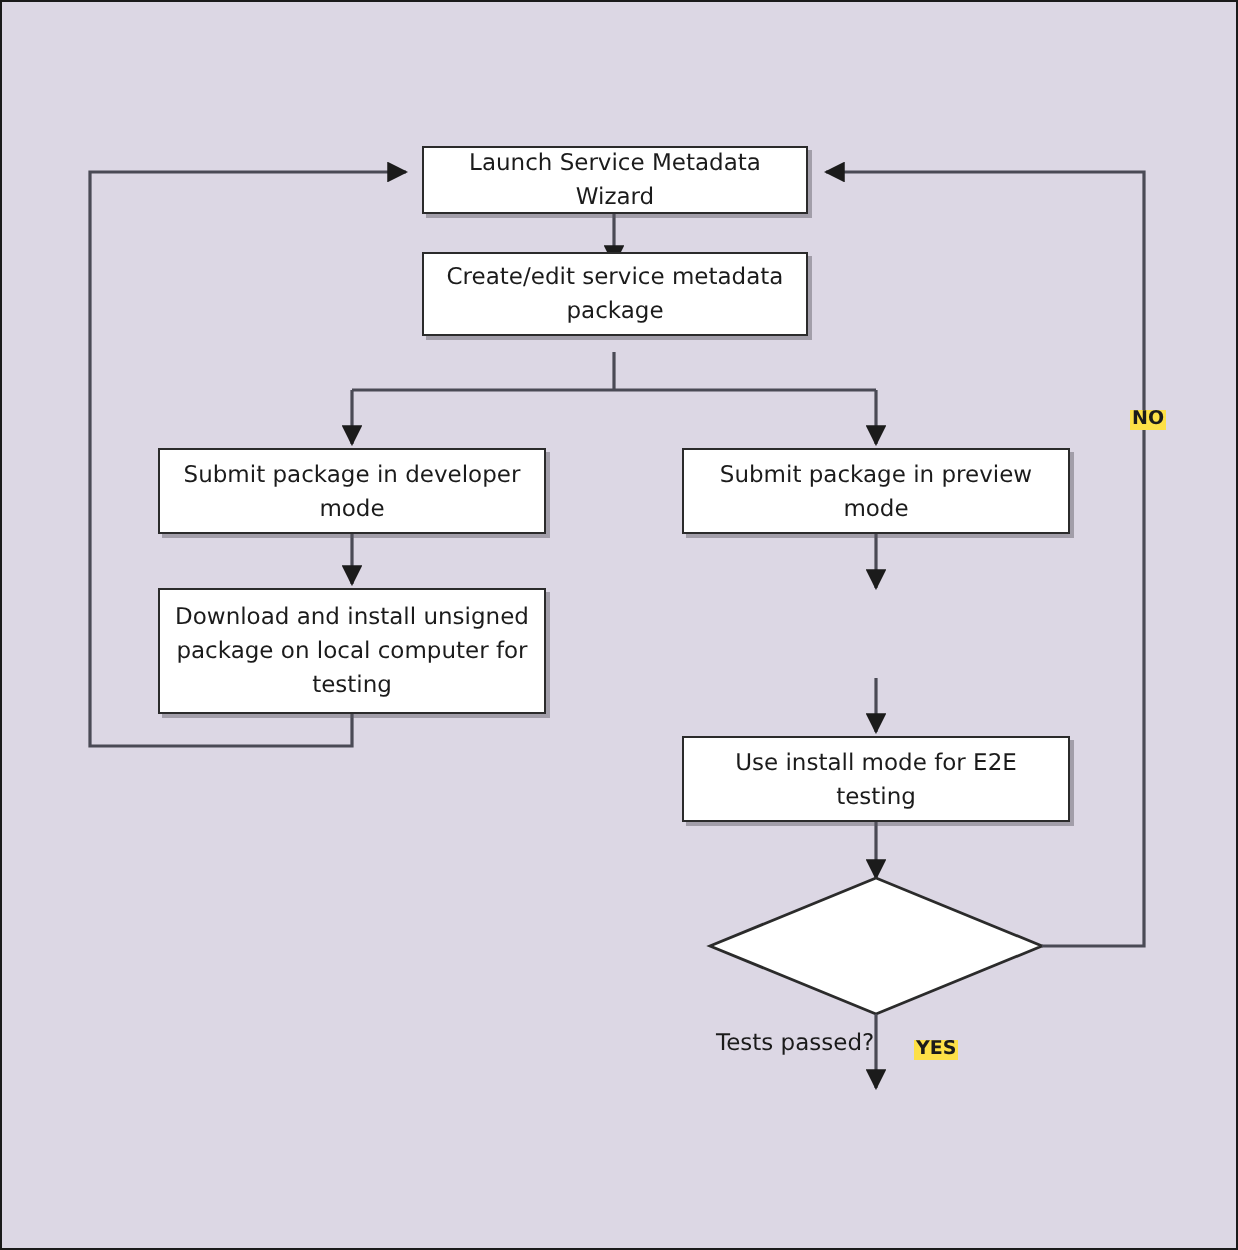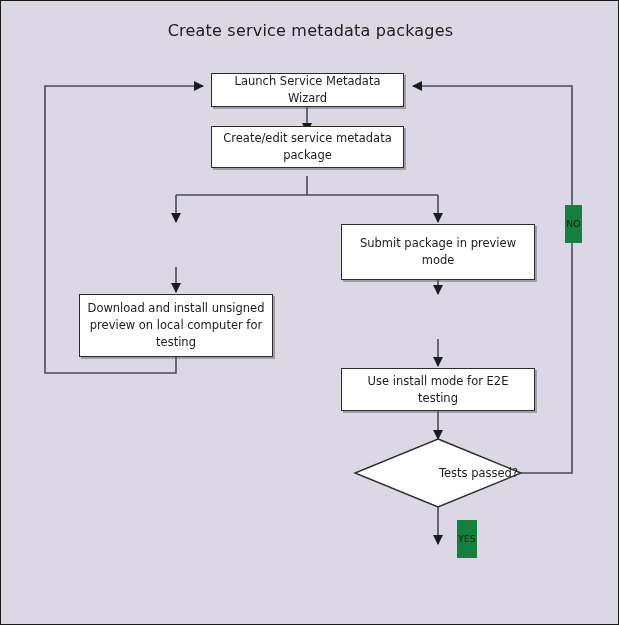--- a/index.html
+++ b/index.html
@@ -46,38 +46,39 @@
     color: #1b1b1b;
     line-height: 1.45;
     padding: 2px 6px;
     box-shadow: 2px 2px 0 rgba(90,88,98,0.45);
   }
   .node span { display: block; width: 100%; }
   .decision-label {
     position: absolute;
     font-size: 11.5px;
     color: #1b1b1b;
-    text-align: right;
+    text-align: left;
     width: 160px;
+    margin-top: 48px;
   }
   .edge-label {
     position: absolute;
     font-size: 9.5px;
     color: #1b1b1b;
-    background: #15803d;
-    padding: 14px 1px;
+    background: #fde047;
+    padding: 0 1px;
     line-height: 1.1;
+    font-weight: bold;
   }
 </style>
 </head>
 <body>
 
 <div id="canvas">
 
-  <div class="diagram-title">Create service metadata packages</div>
 
   <svg id="flow-svg" viewBox="0 0 619 625" xmlns="http://www.w3.org/2000/svg">
     <defs>
       <marker id="arrow" viewBox="0 0 10 10" refX="9" refY="5" markerWidth="6.5" markerHeight="6.5" orient="auto-start-reverse">
         <path d="M 0 0 L 10 5 L 0 10 z" fill="#1b1b1b"></path>
       </marker>
     </defs>
 
     <g stroke="#4a4a55" stroke-width="1.6" fill="none">
 
@@ -104,26 +105,29 @@
   </svg>
 
   <div class="node" style="left:210px; top:72px; width:193px; height:34px;">
     <span>Launch Service Metadata Wizard</span>
   </div>
 
   <div class="node" style="left:210px; top:125px; width:193px; height:42px;">
     <span>Create/edit service metadata package</span>
   </div>
 
+  <div class="node" style="left:78px; top:223px; width:194px; height:43px;">
+    <span>Submit package in developer mode</span>
+  </div>
 
   <div class="node" style="left:78px; top:293px; width:194px; height:63px;">
-    <span>Download and install unsigned preview on local computer for testing</span>
+    <span>Download and install unsigned package on local computer for testing</span>
   </div>
 
-  <div class="node" style="left:340px; top:223px; width:194px; height:56px;">
+  <div class="node" style="left:340px; top:223px; width:194px; height:43px;">
     <span>Submit package in preview mode</span>
   </div>
 
 
   <div class="node" style="left:340px; top:367px; width:194px; height:43px;">
     <span>Use install mode for E2E testing</span>
   </div>
 
   <div class="decision-label" style="left:357px; top:465px;">
     <span>Tests passed?</span>

